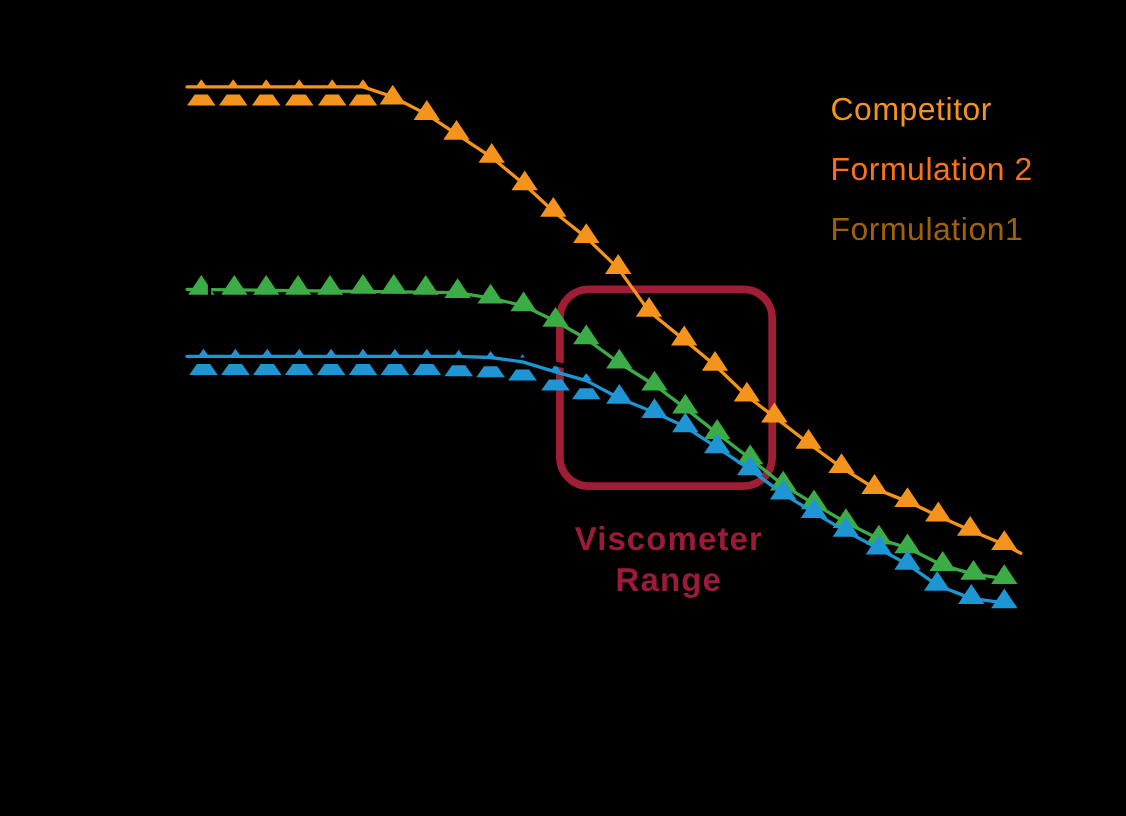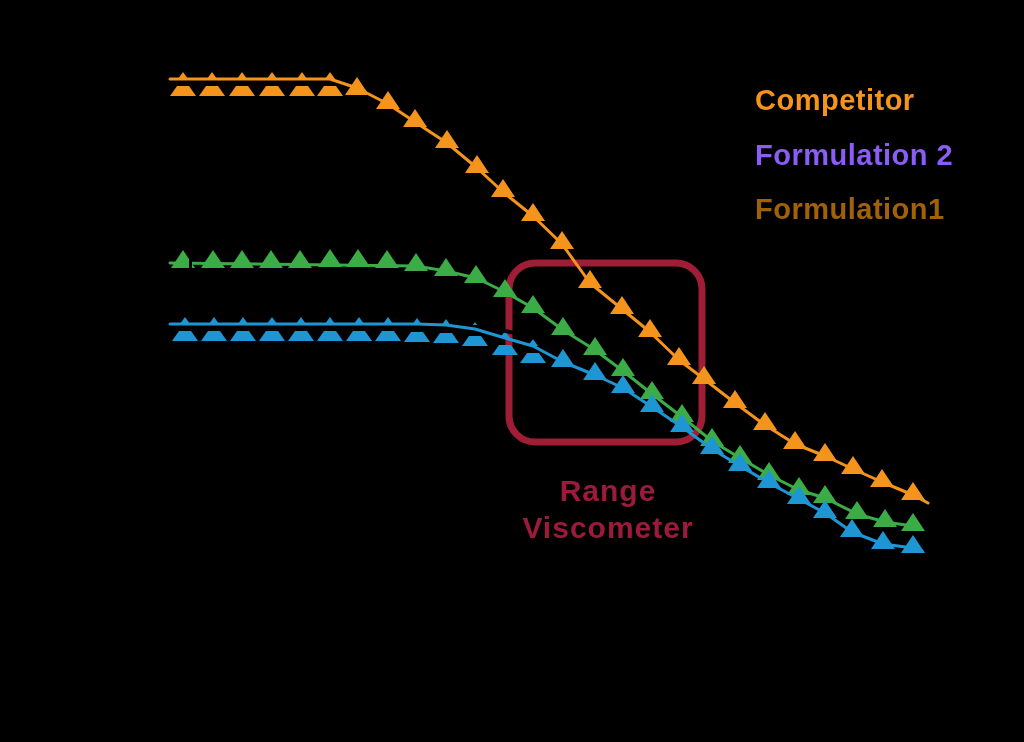--- a/index.html
+++ b/index.html
@@ -7,21 +7,21 @@
     position:relative;
     width:1024px;height:742px;
     background:#000;
     overflow:hidden;
     font-family:"Liberation Sans", sans-serif;
   }
   #chart-svg-holder{position:absolute;left:0;top:0;width:1024px;height:742px;}
   .legend{position:absolute;left:755px;top:0;width:260px;}
   .legend-item{
     position:absolute;left:0;
-    font-size:29px;font-weight:700;letter-spacing:0.5px;
+    font-size:29px;font-weight:400;letter-spacing:0.5px;
     white-space:nowrap;
   }
   .legend-item.l1{top:84px;}
   .legend-item.l2{top:139px;}
   .legend-item.l3{top:193px;}
   .viscometer-label{
     position:absolute;left:458px;top:472px;width:300px;
     text-align:center;font-size:30px;font-weight:600;letter-spacing:1px;
     line-height:37px;white-space:nowrap;
   }
@@ -140,22 +140,22 @@
           <path d="M871,549 L895,549 L883,531 Z"></path>
           <path d="M901,553 L925,553 L913,535 Z"></path>
           <polyline points="170,327 488,327 545,340" fill="none" stroke="#000000" stroke-width="4"></polyline>
           <polyline points="170,324 417,324 446,325 475,329 505,338 533,346 563,362 595,375 623,388 652,407 682,427 712,449 740,466 769,483 799,499 825,513 852,532 883,544 913,548 922,551" fill="none" stroke="#1F96D4" stroke-width="3" stroke-linejoin="round" stroke-linecap="round"></polyline>
         </g>
         <rect x="189" y="250" width="3" height="21" fill="#000000"></rect>
       </svg></div>
 
   <div class="legend">
     <div class="legend-item l1" style="color: rgb(245, 148, 29);">Competitor</div>
-    <div class="legend-item l2" style="color: #8b5cf6;">Formulation 2</div>
+    <div class="legend-item l2" style="color: #f97316;">Formulation 2</div>
     <div class="legend-item l3" style="color: #a16207;">Formulation1</div>
   </div>
 
   <div class="viscometer-label" style="color: rgb(156, 27, 59);">
+    <div>Viscometer</div>
     <div>Range</div>
-    <div>Viscometer</div>
   </div>
 
 </div>
 
 </body></html>

